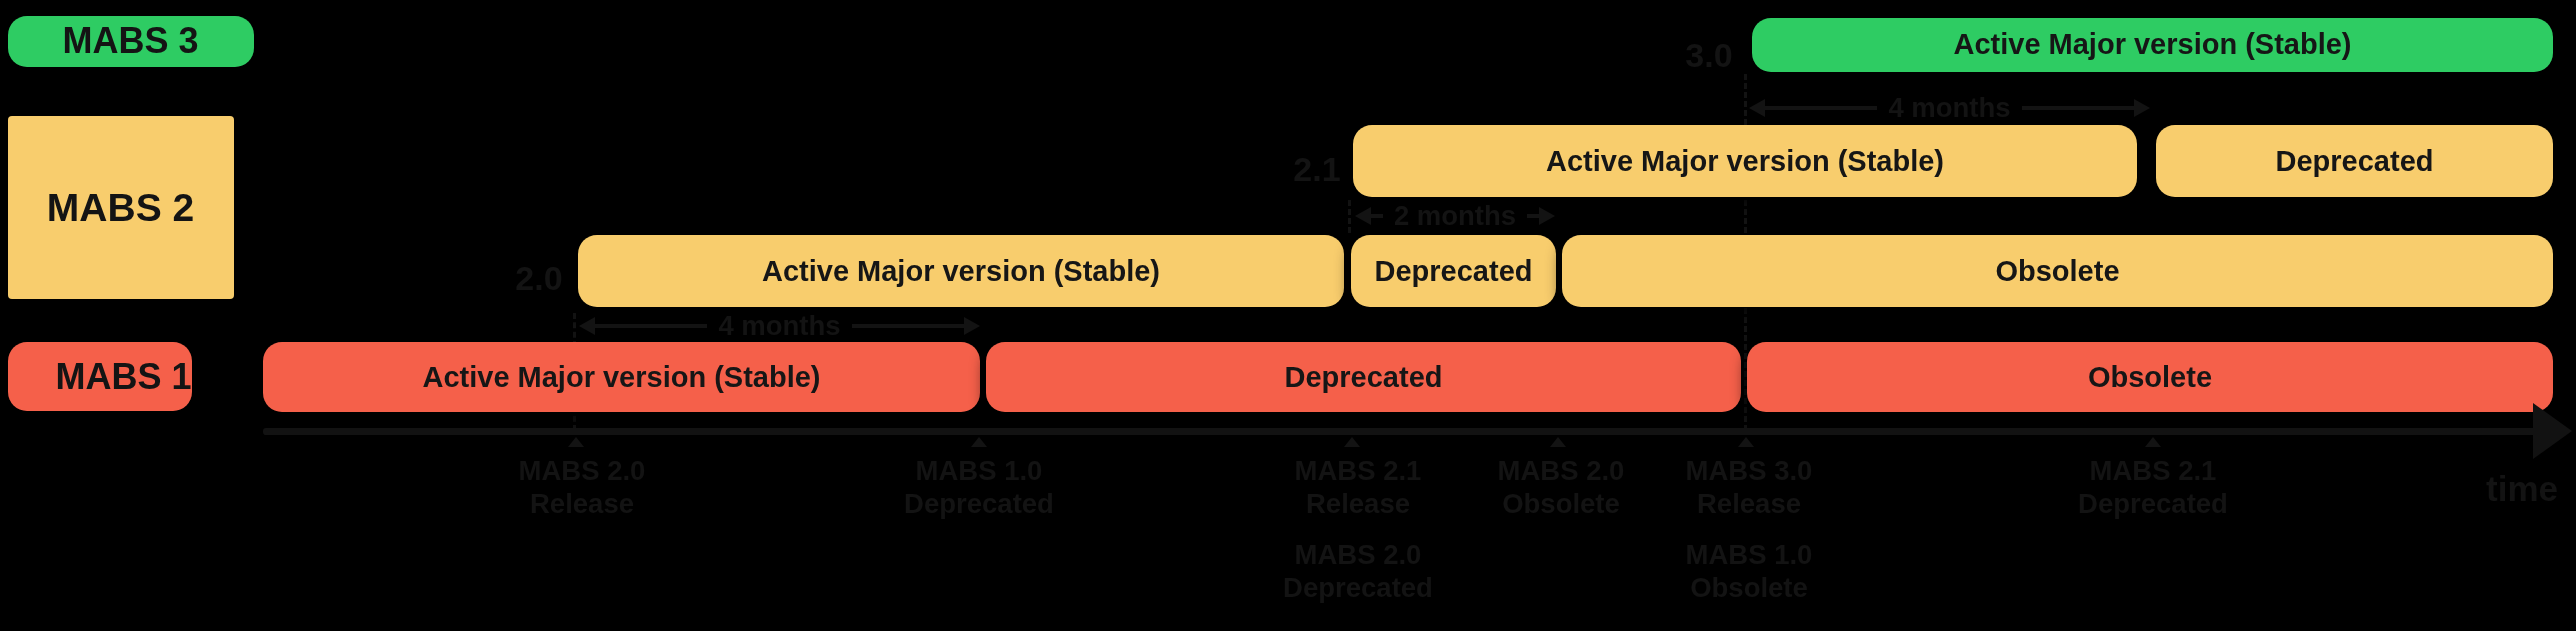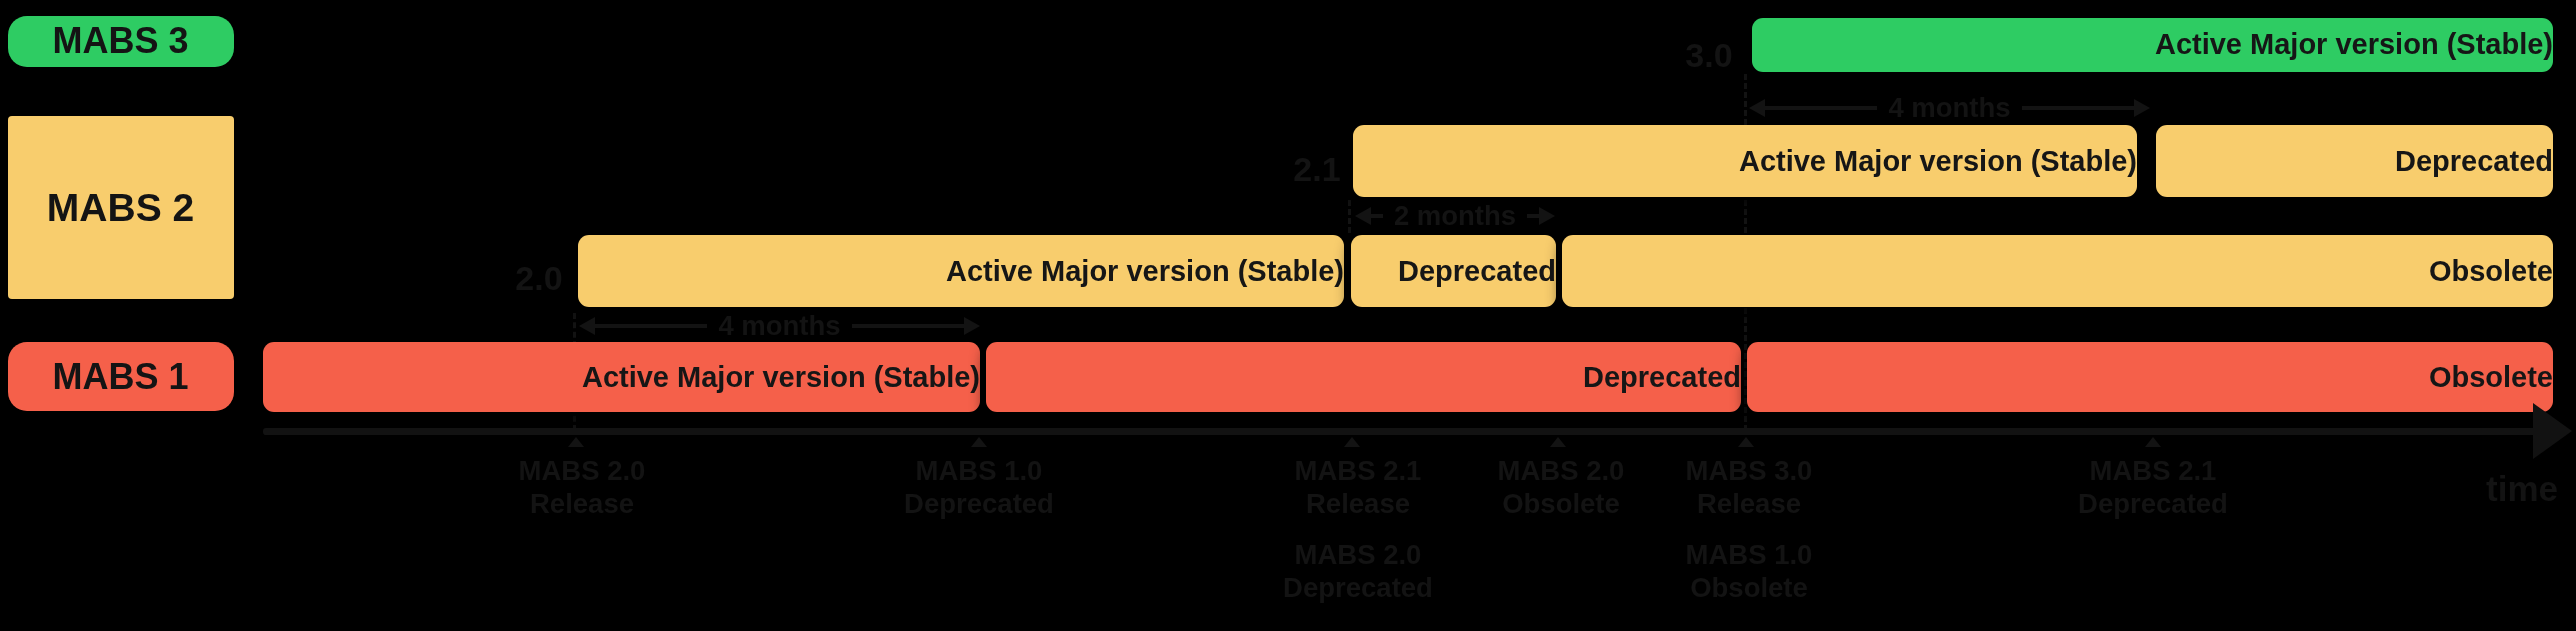--- a/index.html
+++ b/index.html
@@ -7,21 +7,21 @@
     position:relative;width:2576px;height:631px;background:#000000;overflow:hidden;
     font-family:"Liberation Sans",sans-serif;
   }
   
   .legend-box{
     position:absolute;border-radius:19px;display:flex;align-items:center;justify-content:center;
     font-weight:bold;color:#141414;box-shadow:0 6.3px 15px rgba(0,0,0,.85);
   }
   
   .seg{
-    position:absolute;border-radius:11px;display:flex;align-items:center;justify-content:flex-end;
+    position:absolute;border-radius:19px;display:flex;align-items:center;justify-content:center;
     font-weight:bold;font-size:29px;color:#161616;box-shadow:0 6.3px 15px rgba(0,0,0,.85);
     white-space:nowrap;
   }
   .c-green{background:#2ecc63;}
   .c-yellow{background:#f8cd6d;}
   .c-red{background:#f5604a;}
   .dash{position:absolute;width:0;border-left:3.1px dashed #131313;}
   .axis-line{position:absolute;background:#121212;height:6.9px;border-radius:3.1px;}
   .axis-head{
     position:absolute;width:0;height:0;
@@ -50,27 +50,27 @@
   .arr-r{border-left:16.3px solid #131313;}
   .time-label{
     position:absolute;transform:translateX(-50%);font-weight:bold;font-size:35px;color:#131313;
   }
 </style>
 </head>
 <body>
 
 <div class="canvas">
 
-  <div class="legend-box c-green" style="left:7.5px;top:15.6px;width:226px;height:51px;font-size:36px;">
+  <div class="legend-box c-green" style="left:7.5px;top:15.6px;width:246px;height:51px;font-size:36px;">
     <span>MABS 3</span>
   </div>
   <div class="legend-box c-yellow" style="left:7.5px;top:116px;width:226px;height:183px;font-size:39px;border-radius:4px;">
     <span>MABS 2</span>
   </div>
-  <div class="legend-box c-red" style="left:7.5px;top:342px;width:226px;height:69px;font-size:36px;">
+  <div class="legend-box c-red" style="left:7.5px;top:342px;width:184px;height:69px;font-size:36px;justify-content:flex-end;">
     <span>MABS 1</span>
   </div>
 
   <div class="dash" style="left:573px;top:313px;height:118px;"></div>
   <div class="dash" style="left:1348px;top:200px;height:33px;"></div>
   <div class="dash" style="left:1744px;top:74px;height:357px;"></div>
 
   <div class="seg c-green" style="left:1752px;top:17.5px;width:801px;height:54px;">
     <span>Active Major version (Stable)</span>
   </div>

